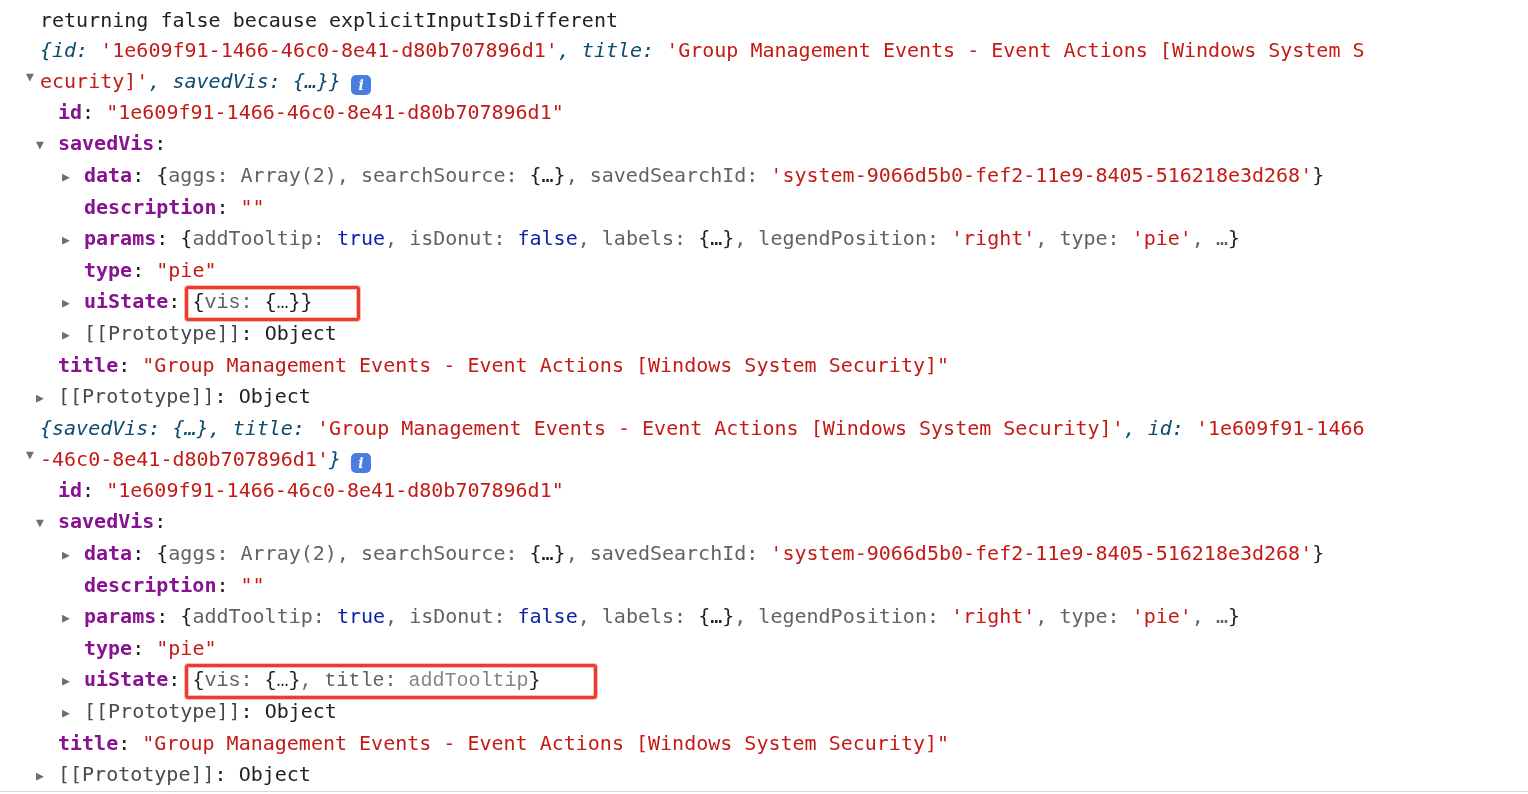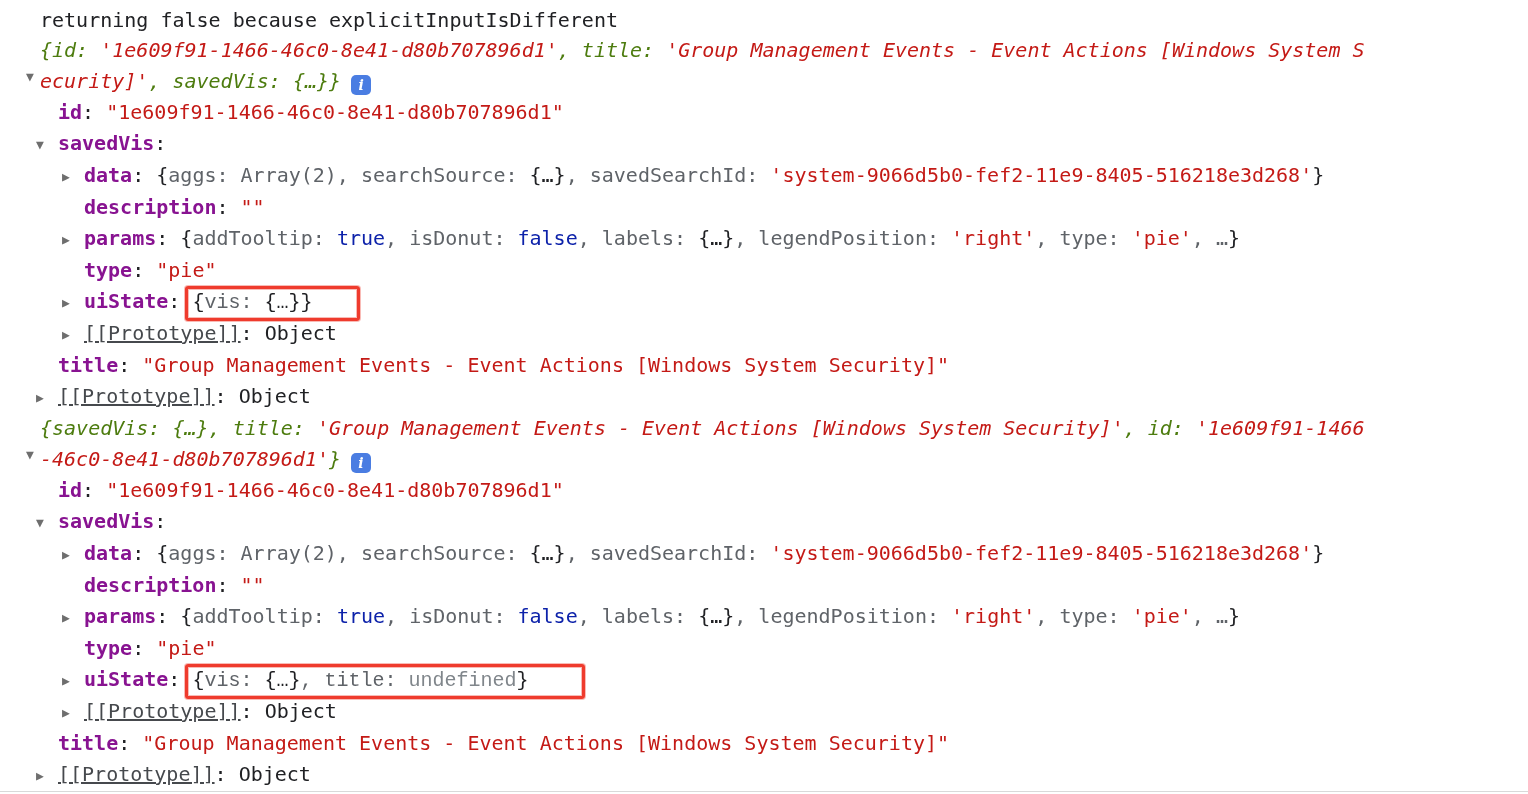--- a/index.html
+++ b/index.html
@@ -25,23 +25,23 @@
   .spacer{display:inline-block;width:22px;}
   .tree-row{line-height:31px;white-space:pre;}
   .ind1{padding-left:36px;}
   .ind2{padding-left:62px;}
   .tk.plain{color:var(--plain);}
   .tk.prop{color:var(--prop);font-weight:bold;}
   .tk.str{color:var(--str);}
   .tk.bool{color:var(--bool);}
   .tk.mut{color:var(--mut);}
   .tk.und{color:var(--und);}
-  .tk.proto{color:var(--proto);text-decoration:underline;}
-  .tk.ikey{color:#4d7c0f;font-style:italic;}
-  .tk.istr{color:var(--str);font-style:italic;}
+  .tk.proto{color:var(--proto);}
+  .tk.ikey{color:#0c4a6e;font-style:italic;}
+  .tk.istr{color:var(--str);}
   .info{display:inline-flex;align-items:center;justify-content:center;
     width:20px;height:20px;margin-left:10px;border-radius:5px;
     background:var(--infobg);color:#fff;vertical-align:-2px;cursor:pointer;
     font-family:"DejaVu Serif",serif;font-style:italic;font-weight:bold;
     font-size:14px;line-height:20px;}
   .red-box{position:relative;font-family:Liberation Mono, monospace;}
   .red-box::after{content:"";position:absolute;top:-5px;bottom:-7px;left:-7px;right:-48px;
     border:3px solid var(--red);border-radius:3px;pointer-events:none;
     box-shadow:0 0 0 1px rgba(239,59,45,.35), inset 0 0 0 1px rgba(239,59,45,.35);}
   .red-box.wide::after{right:-56px;}
@@ -65,18 +65,18 @@
       <div class="tree-row ind2"><span class="arrow">▶</span><span class="tk proto">[[Prototype]]</span><span class="tk plain">: </span><span class="tk plain">Object</span></div>
       <div class="tree-row ind1"><span class="spacer"></span><span class="tk prop">title</span><span class="tk plain">: </span><span class="tk str">"Group Management Events - Event Actions [Windows System Security]"</span></div>
       <div class="tree-row ind1"><span class="arrow">▶</span><span class="tk proto">[[Prototype]]</span><span class="tk plain">: </span><span class="tk plain">Object</span></div>
       <div class="preview"><span class="p-arrow arrow">▼</span><div class="pline"><span class="tk ikey">{savedVis: </span><span class="tk ikey">{…}</span><span class="tk ikey">, title: </span><span class="tk istr">'Group Management Events - Event Actions [Windows System Security]'</span><span class="tk ikey">, id: </span><span class="tk istr">'1e609f91-1466</span></div><div class="pline"><span class="tk istr">-46c0-8e41-d80b707896d1'</span><span class="tk ikey">}</span><span class="info">i</span></div></div>
       <div class="tree-row ind1"><span class="spacer"></span><span class="tk prop">id</span><span class="tk plain">: </span><span class="tk str">"1e609f91-1466-46c0-8e41-d80b707896d1"</span></div>
       <div class="tree-row ind1"><span class="arrow">▼</span><span class="tk prop">savedVis</span><span class="tk plain">:</span></div>
       <div class="tree-row ind2"><span class="arrow">▶</span><span class="tk prop">data</span><span class="tk plain">: {</span><span class="tk mut">aggs: Array(2), searchSource: </span><span class="tk plain">{…}</span><span class="tk mut">, savedSearchId: </span><span class="tk str">'system-9066d5b0-fef2-11e9-8405-516218e3d268'</span><span class="tk plain">}</span></div>
       <div class="tree-row ind2"><span class="spacer"></span><span class="tk prop">description</span><span class="tk plain">: </span><span class="tk str">""</span></div>
       <div class="tree-row ind2"><span class="arrow">▶</span><span class="tk prop">params</span><span class="tk plain">: {</span><span class="tk mut">addTooltip: </span><span class="tk bool">true</span><span class="tk mut">, isDonut: </span><span class="tk bool">false</span><span class="tk mut">, labels: </span><span class="tk plain">{…}</span><span class="tk mut">, legendPosition: </span><span class="tk str">'right'</span><span class="tk mut">, type: </span><span class="tk str">'pie'</span><span class="tk mut">, …</span><span class="tk plain">}</span></div>
       <div class="tree-row ind2"><span class="spacer"></span><span class="tk prop">type</span><span class="tk plain">: </span><span class="tk str">"pie"</span></div>
-      <div class="tree-row ind2"><span class="arrow">▶</span><span class="tk prop">uiState</span><span class="tk plain">: </span><span class="red-box wide"><span class="tk plain">{</span><span class="tk mut">vis: </span><span class="tk plain">{…}</span><span class="tk mut">, title: </span><span class="tk und">undefined</span><span class="tk plain">}</span></span></div>
+      <div class="tree-row ind2"><span class="arrow">▶</span><span class="tk prop">uiState</span><span class="tk plain">: </span><span class="red-box wide"><span class="tk plain">{</span><span class="tk mut">vis: </span><span class="tk plain">{…}</span><span class="tk mut">, title: </span><span class="tk und">addTooltip</span><span class="tk plain">}</span></span></div>
       <div class="tree-row ind2"><span class="arrow">▶</span><span class="tk proto">[[Prototype]]</span><span class="tk plain">: </span><span class="tk plain">Object</span></div>
       <div class="tree-row ind1"><span class="spacer"></span><span class="tk prop">title</span><span class="tk plain">: </span><span class="tk str">"Group Management Events - Event Actions [Windows System Security]"</span></div>
       <div class="tree-row ind1"><span class="arrow">▶</span><span class="tk proto">[[Prototype]]</span><span class="tk plain">: </span><span class="tk plain">Object</span></div>
     </div>
 </div>
 
 </body></html>

